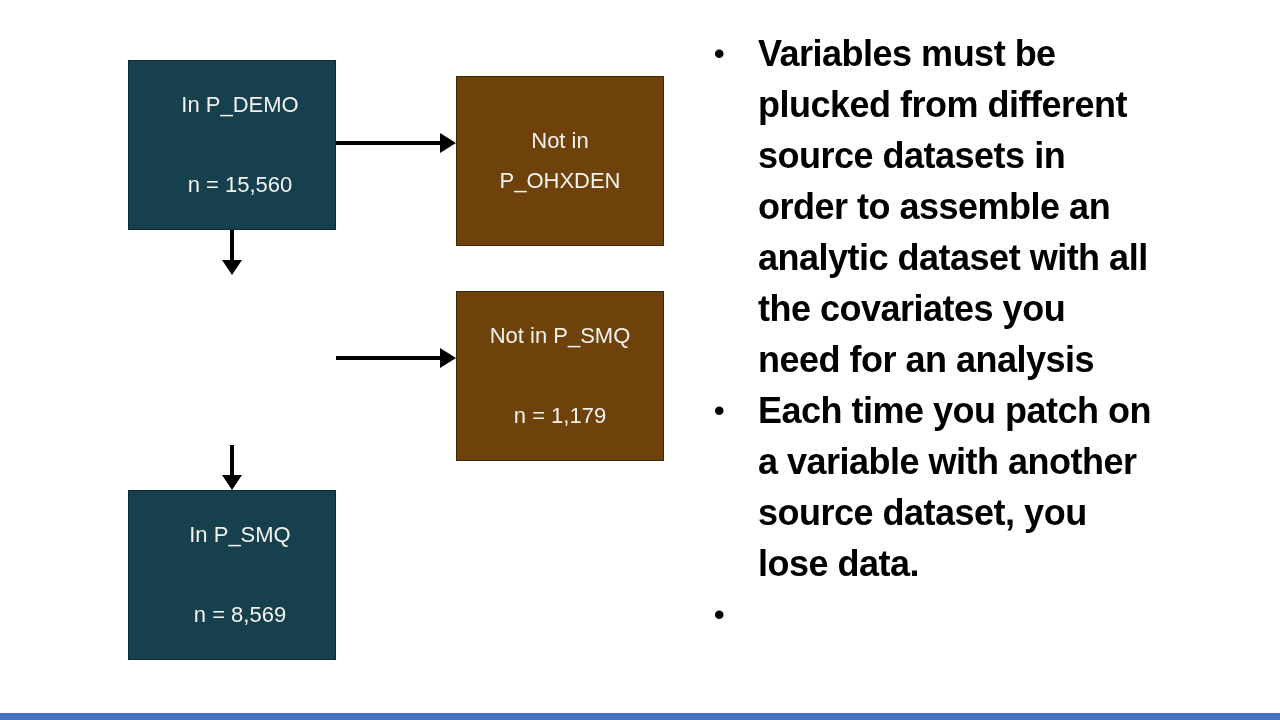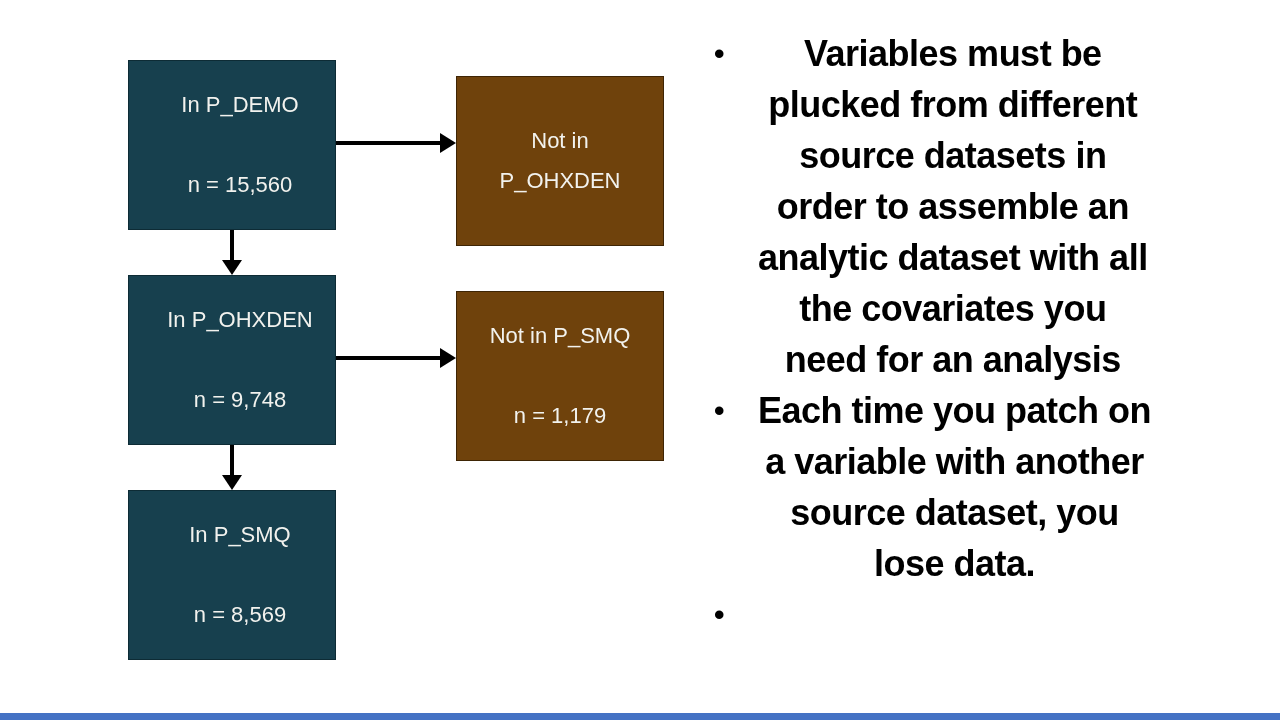--- a/index.html
+++ b/index.html
@@ -68,21 +68,21 @@
     line-height:51px;
   }
   .bullet-item{display:flex;align-items:flex-start;}
   .bullet-glyph{
     width:52px;flex:0 0 52px;
     font-size:30px;
     text-align:left;
     padding-left:8px;
     box-sizing:border-box;
   }
-  .bullet-text{white-space:pre-line;letter-spacing:-0.5px;text-align:center;}
+  .bullet-text{white-space:pre-line;letter-spacing:-0.5px;}
 
   
   .bottom-bar{
     position:absolute;left:0;bottom:0;
     width:1280px;height:7px;
     background:#4472c4;
   }
 </style>
 </head>
 <body>
@@ -92,24 +92,20 @@
   <div class="fc-box teal box-demo">
     <div class="title">In P_DEMO</div>
     <div class="count">n = 15,560</div>
   </div>
 
   <div class="fc-box brown box-notohx">
     <div class="title">Not in
 P_OHXDEN</div>
   </div>
 
-  <div class="fc-box teal box-ohx">
-    <div class="title">In P_OHXDEN</div>
-    <div class="count">n = 9,748</div>
-  </div>
 
   <div class="fc-box brown box-notsmq">
     <div class="title">Not in P_SMQ</div>
     <div class="count">n = 1,179</div>
   </div>
 
   <div class="fc-box teal box-smq">
     <div class="title">In P_SMQ</div>
     <div class="count">n = 8,569</div>
   </div>

